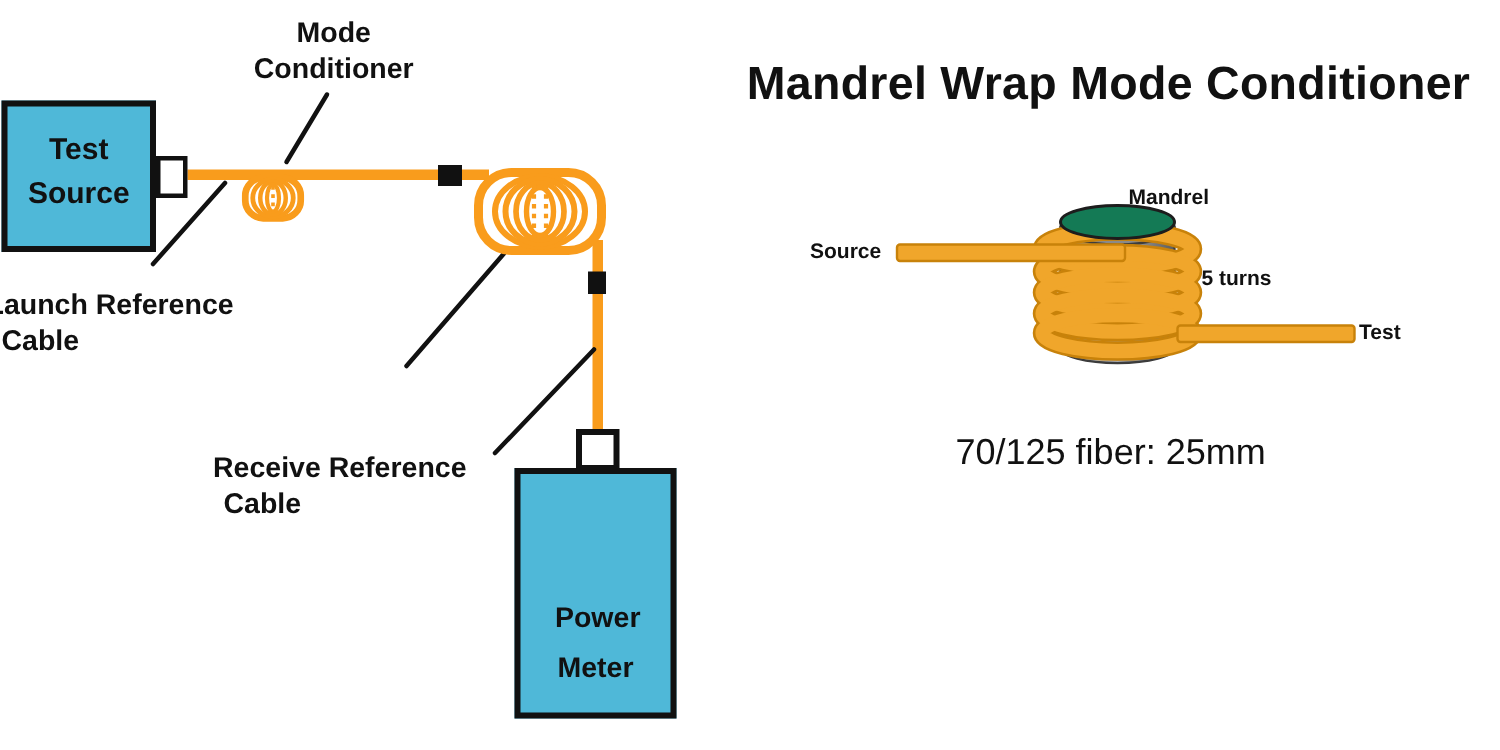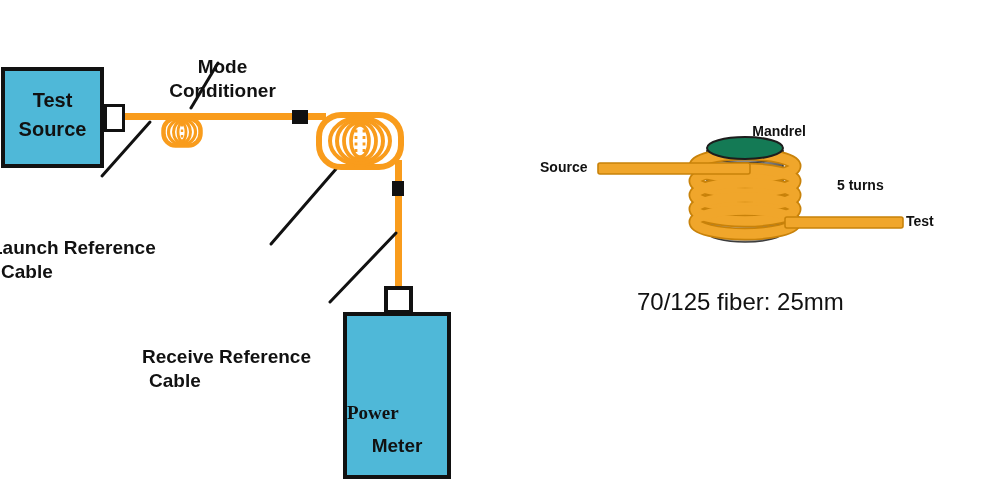--- a/index.html
+++ b/index.html
@@ -12,51 +12,51 @@
   .device-box{
     position:absolute;background:var(--cyan,#4FB8D8);border:4px solid var(--ink,#111);
     box-sizing:border-box;text-align:center;font-weight:bold;color:var(--ink,#111);
   }
   .test-source{left:1px;top:67px;width:103px;height:101px;font-size:20px;line-height:29px;padding-top:15px;}
   .power-meter{left:343px;top:312px;width:108px;height:167px;font-size:19px;}
   .meter-display{
     position:absolute;left:6px;top:25px;width:82px;height:25px;background:#fff;
     border:4px solid var(--ink,#111);font-size:20px;font-weight:bold;line-height:25px;text-align:center;
   }
-  .meter-line1{position:absolute;left:0;top:86px;width:80px;text-align:left;font-family:Liberation Serif, serif;}
+  .meter-line1{position:absolute;left:0;top:86px;width:80px;text-align:right;}
   .meter-line2{position:absolute;left:0;top:119px;width:100px;text-align:center;}
   .connector{
     position:absolute;background:#fff;border:4px solid var(--ink,#111);box-sizing:border-box;
   }
   .src-connector{left:104px;top:104px;width:21px;height:28px;border-width:3px;}
   .meter-connector{left:384px;top:286px;width:29px;height:28px;}
   .cable-h{position:absolute;left:122px;top:113px;width:204px;height:7px;background:var(--orange,#F99C1C);}
   .cable-v{position:absolute;left:395px;top:160px;width:7px;height:130px;background:var(--orange,#F99C1C);}
   .splice{position:absolute;background:var(--ink,#111);}
   .splice-1{left:292px;top:110px;width:16px;height:14px;}
   .splice-2{left:392px;top:181px;width:12px;height:15px;}
   .coil-line{fill:none;stroke:var(--orange,#F99C1C);}
   .coil-dash{fill:none;stroke:var(--orange,#F99C1C);}
-  .label{position:absolute;font-weight:bold;font-size:19px;line-height:24px;color:var(--ink,#111);white-space:nowrap;margin-top:44px;}
+  .label{position:absolute;font-weight:bold;font-size:19px;line-height:24px;color:var(--ink,#111);white-space:nowrap;}
   .label-mode{left:135px;top:11px;width:175px;text-align:center;}
   .label-launch{left:-9px;top:192px;}
   .label-launch .l2{margin-left:10px;}
   .label-ctt{left:148px;top:243px;}
   .label-receive{left:142px;top:301px;}
   .label-receive .l2{margin-left:7px;}
   .leader{stroke:var(--ink,#111);stroke-width:3;stroke-linecap:round;}
   
   .panel-title{
     position:absolute;left:478px;top:38px;width:522px;text-align:center;
     font-size:31px;font-weight:bold;letter-spacing:0.2px;white-space:nowrap;
   }
   .mlabel{position:absolute;font-weight:bold;font-size:14px;color:var(--ink,#111);white-space:nowrap;}
   .mlabel-mandrel{left:696px;top:123px;width:110px;text-align:right;}
   .mlabel-source{left:540px;top:159px;}
-  .mlabel-turns{left:801px;top:177px;padding-left:36px;}
+  .mlabel-turns{left:801px;top:177px;}
   .mlabel-test{left:906px;top:213px;}
   .size-info{position:absolute;left:637px;top:287px;font-size:24px;line-height:30px;color:var(--ink,#111);}
   .fiber{fill:var(--fiber-gold,#F0A62B);stroke:var(--fiber-outline,#C8820A);stroke-width:1.6;}
   .wrap-under{fill:none;stroke:var(--fiber-outline,#C8820A);stroke-width:13;}
   .wrap-over{fill:none;stroke:var(--fiber-gold,#F0A62B);stroke-width:9.5;}
   .cyl-body{stroke:#3c3c3c;stroke-width:1.5;}
   .cyl-green{fill:var(--mandrel-green,#147A55);stroke:#1d1d1d;stroke-width:2;}
 </style>
 </head>
 <body>
@@ -112,20 +112,21 @@
   </div>
   <div class="label label-launch">
     <div>Launch Reference</div>
     <div class="l2">Cable</div>
   </div>
   <div class="label label-receive">
     <div>Receive Reference</div>
     <div class="l2">Cable</div>
   </div>
 
+  <div class="panel-title">Mandrel Wrap Mode Conditioner</div>
 
   <svg class="abs" style="left:530px;top:118px;" width="420" height="140" viewBox="0 0 420 140">
     <defs>
       <linearGradient id="cylGrad" x1="0" y1="0" x2="1" y2="0">
         <stop offset="0" stop-color="#6e6e6e"></stop>
         <stop offset="0.35" stop-color="#bcbcbc"></stop>
         <stop offset="0.7" stop-color="#8d8d8d"></stop>
         <stop offset="1" stop-color="#5d5d5d"></stop>
       </linearGradient>
     </defs>

